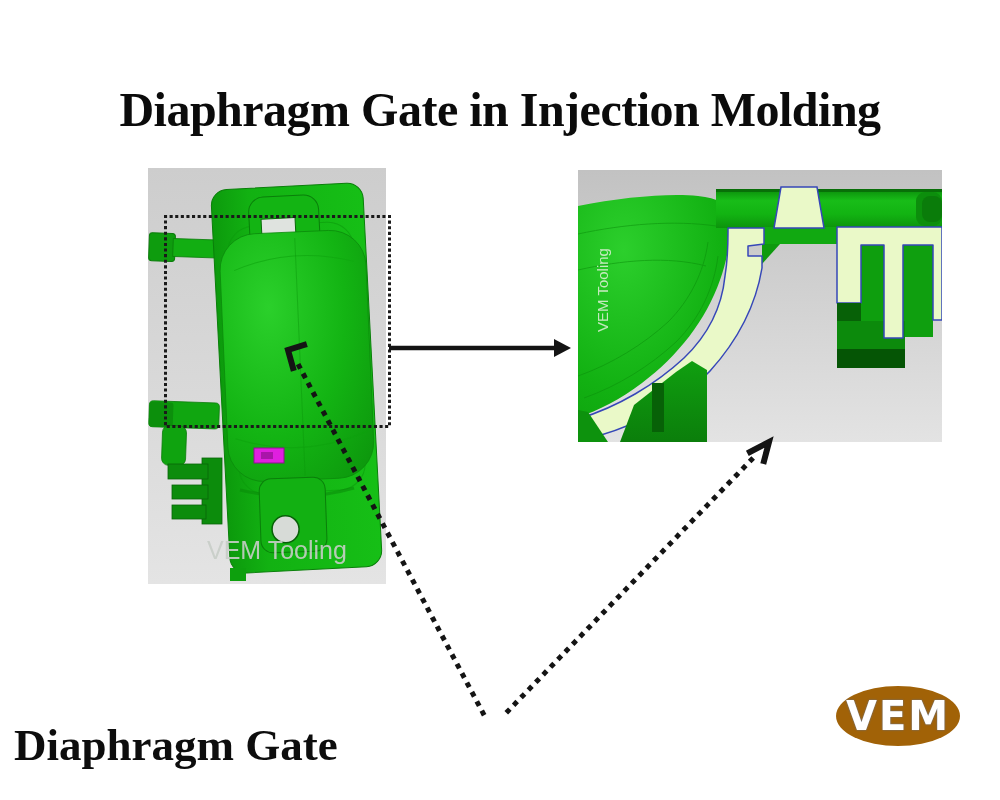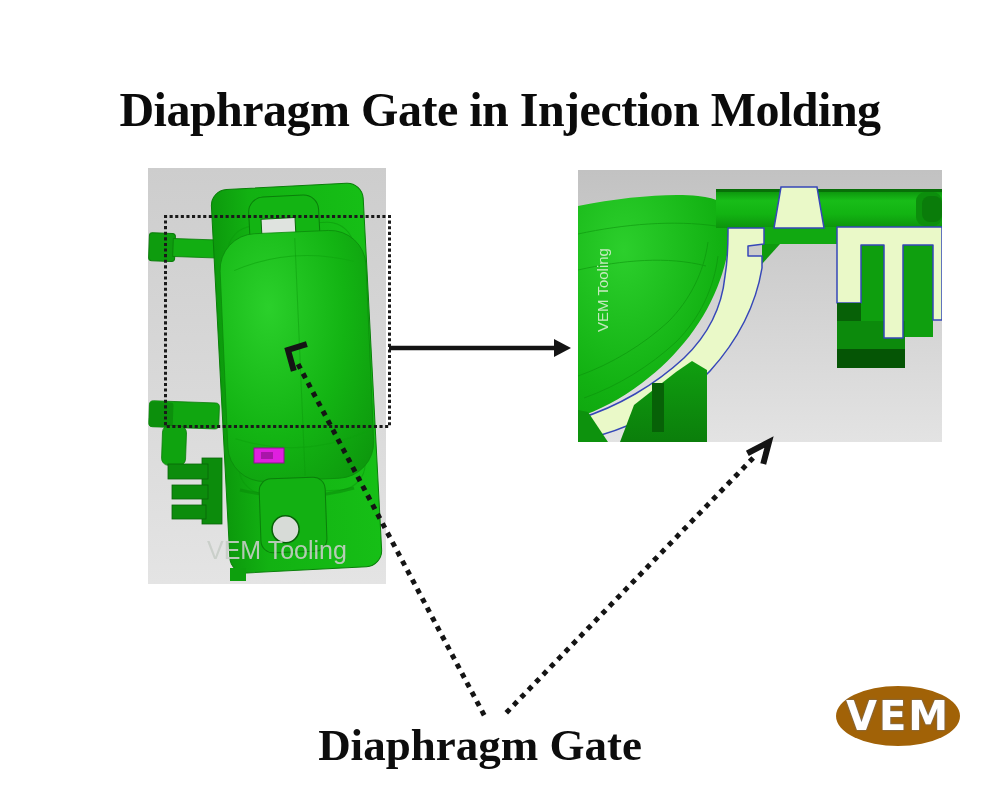--- a/index.html
+++ b/index.html
@@ -1,21 +1,21 @@
 <!DOCTYPE html>
 <html><head>
 <meta charset="utf-8">
 <style>
   html,body{margin:0;padding:0;}
   body{width:1000px;height:800px;position:relative;background:#ffffff;overflow:hidden;
        font-family:"Liberation Sans",sans-serif;}
   .title{position:absolute;left:0;top:82px;width:1000px;text-align:center;
          font-family:"Liberation Serif",serif;font-weight:bold;font-size:48px;
          color:#0b0b0b;letter-spacing:-0.5px;white-space:nowrap;}
-  .caption{position:absolute;left:0;top:719px;width:960px;text-align:center;
+  .caption{position:absolute;left:14px;top:719px;width:960px;
          font-family:"Liberation Serif",serif;font-weight:bold;font-size:45px;
          color:#0d0d0d;white-space:nowrap;}
   .left-panel{position:absolute;left:148px;top:168px;width:238px;height:416px;}
   .right-panel{position:absolute;left:578px;top:170px;width:364px;height:272px;}
   .overlay{position:absolute;left:0;top:0;width:1000px;height:800px;pointer-events:none;}
   .logo{position:absolute;left:836px;top:686px;width:124px;height:60px;border-radius:50%;
         background:#a16207;display:flex;align-items:center;justify-content:center;
         font-family:"DejaVu Sans",sans-serif;font-weight:800;font-size:40px;color:#ffffff;
         letter-spacing:2px;text-shadow:0 0 2px #5877ac;}
 </style>

